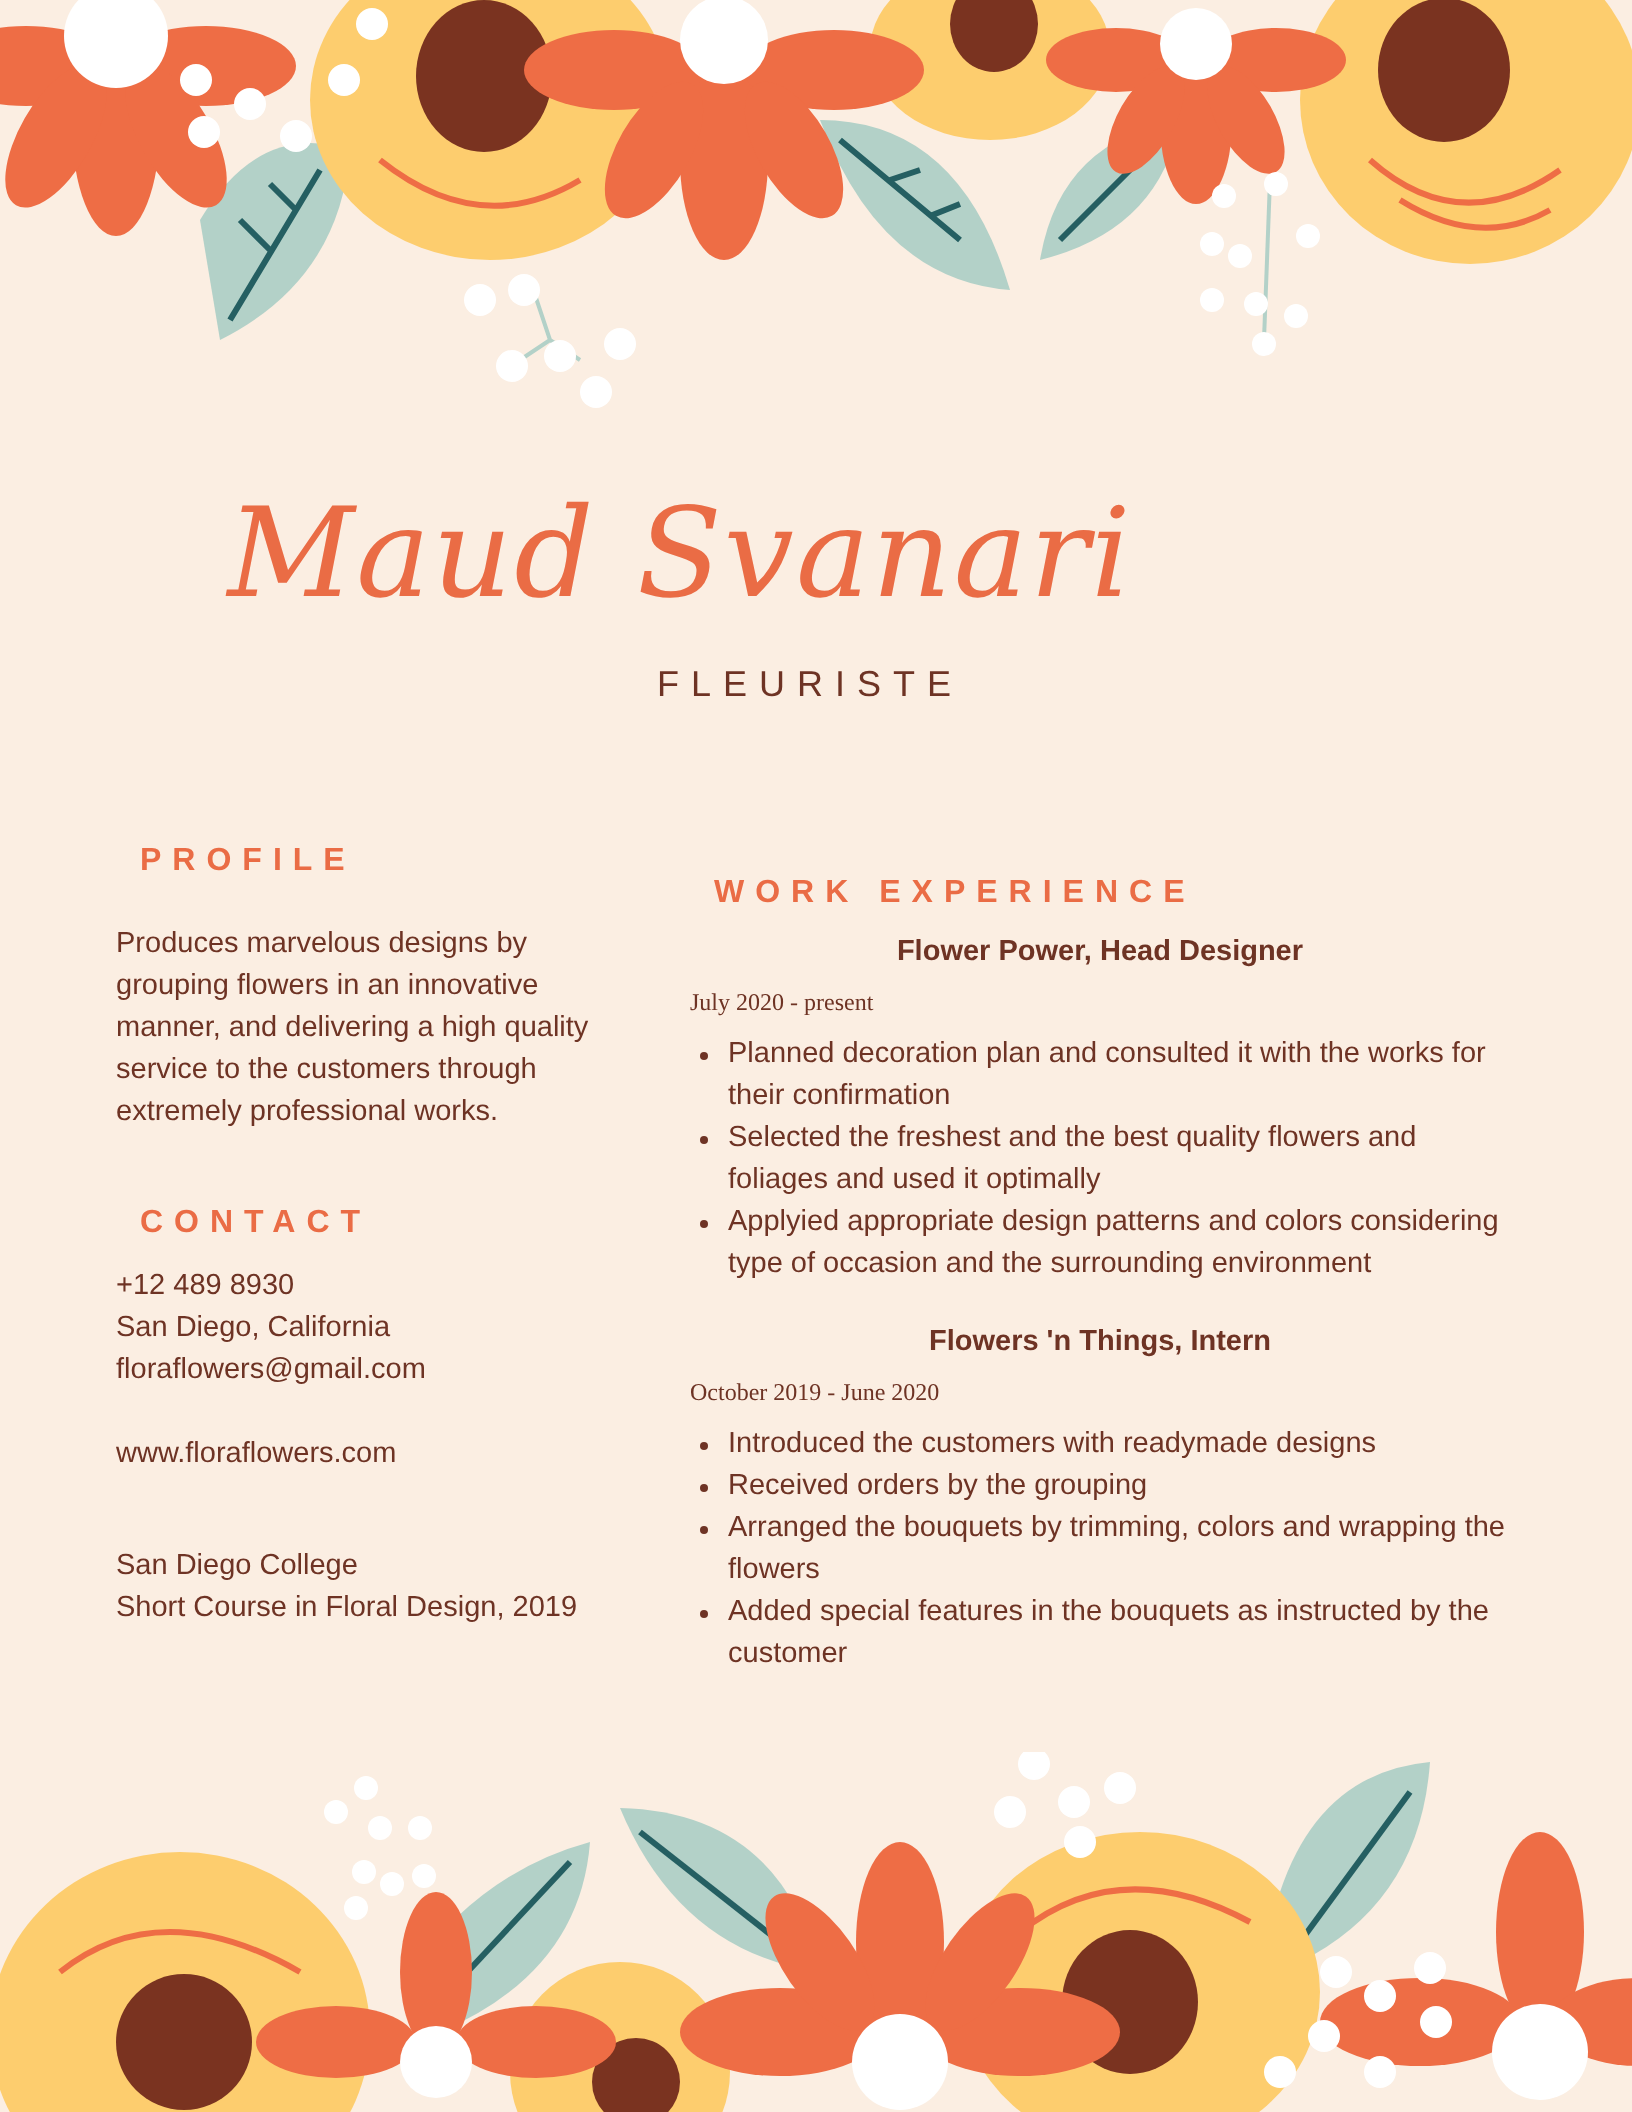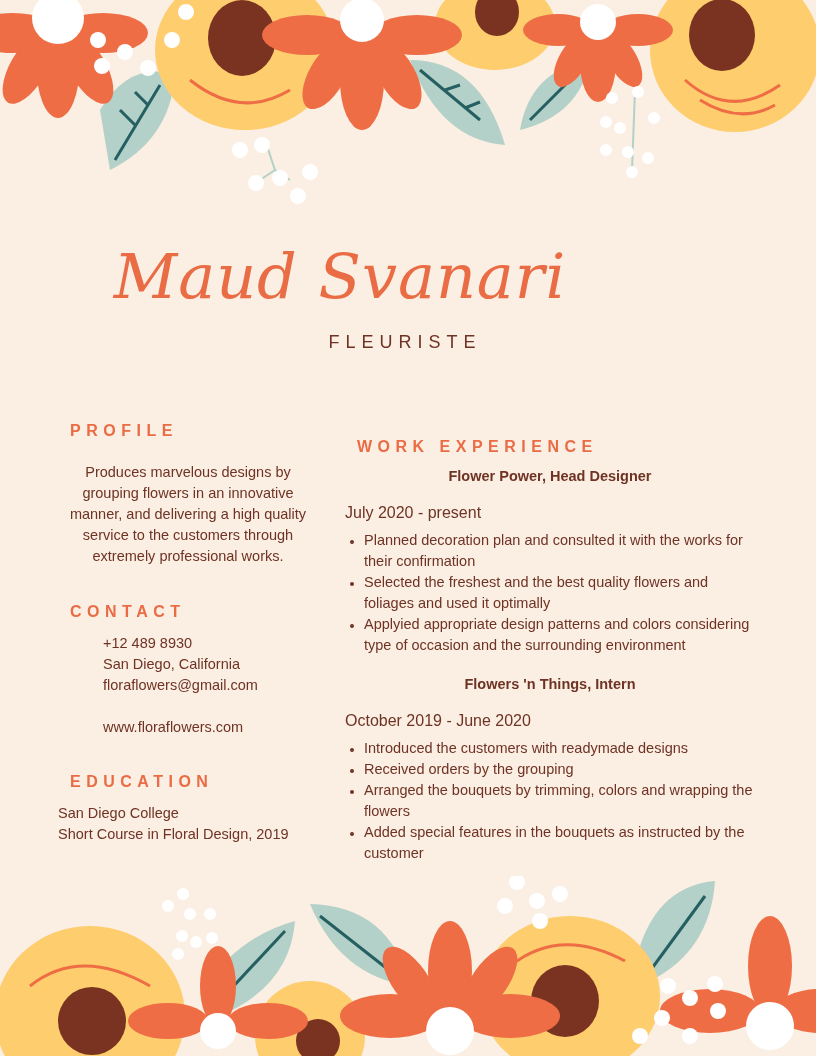--- a/index.html
+++ b/index.html
@@ -23,21 +23,21 @@
   }
   .section-h {
     font-weight: bold; font-size: 16px; letter-spacing: 5.5px;
     color: #ea6c45; margin: 12px;
   }
   .col { position: absolute; }
   .left { left: 58px; top: 410px; width: 260px; }
   .right { left: 345px; top: 426px; width: 410px; }
   .body-text { font-size: 14.5px; line-height: 21px; }
   .job-title { font-weight: bold; font-size: 14.5px; margin-top: 10px; text-align: center; }
-  .job-date { font-size: 16px; margin-top: 20px; margin-bottom: 8px; }
+  .job-date { font-size: 12px; margin-top: 10px; margin-bottom: 8px; font-family: Liberation Serif, serif; }
   ul { margin: 0; padding-left: 19px; }
   li { font-size: 14.5px; line-height: 21px; }
   li::marker { font-size: 12px; }
 </style>
 </head>
 <body>
 
 <svg class="deco top" viewBox="0 0 816 215">
 
   <g>
@@ -113,34 +113,33 @@
     <circle cx="632" cy="172" r="6"></circle>
   </g>
 </svg>
 
 <div class="name">Maud Svanari</div>
 <div class="title">FLEURISTE</div>
 
 <div class="col left">
   <section>
     <h2 class="section-h">PROFILE</h2>
-    <div class="body-text" style="margin-top:22px;text-align:center;">Produces marvelous designs by grouping flowers in an innovative manner, and delivering a high quality service to the customers through extremely professional works.</div>
+    <div class="body-text" style="margin-top:22px;">Produces marvelous designs by grouping flowers in an innovative manner, and delivering a high quality service to the customers through extremely professional works.</div>
   </section>
   <section style="margin-top:36px;">
     <h2 class="section-h">CONTACT</h2>
-    <div class="body-text" style="margin-top:8px;margin-left:45px;">
+    <div class="body-text" style="margin-top:8px;">
       <div>+12 489 8930</div>
       <div>San Diego, California</div>
       <div>floraflowers@gmail.com</div>
       <div style="height:21px;"></div>
       <div>www.floraflowers.com</div>
     </div>
   </section>
   <section style="margin-top:35px;">
-    <h2 class="section-h">EDUCATION</h2>
     <div class="body-text" style="margin-top:8px;">
       <div>San Diego College</div>
       <div>Short Course in Floral Design, 2019</div>
     </div>
   </section>
 </div>
 
 <div class="col right">
   <h2 class="section-h">WORK EXPERIENCE</h2>
   <div>

